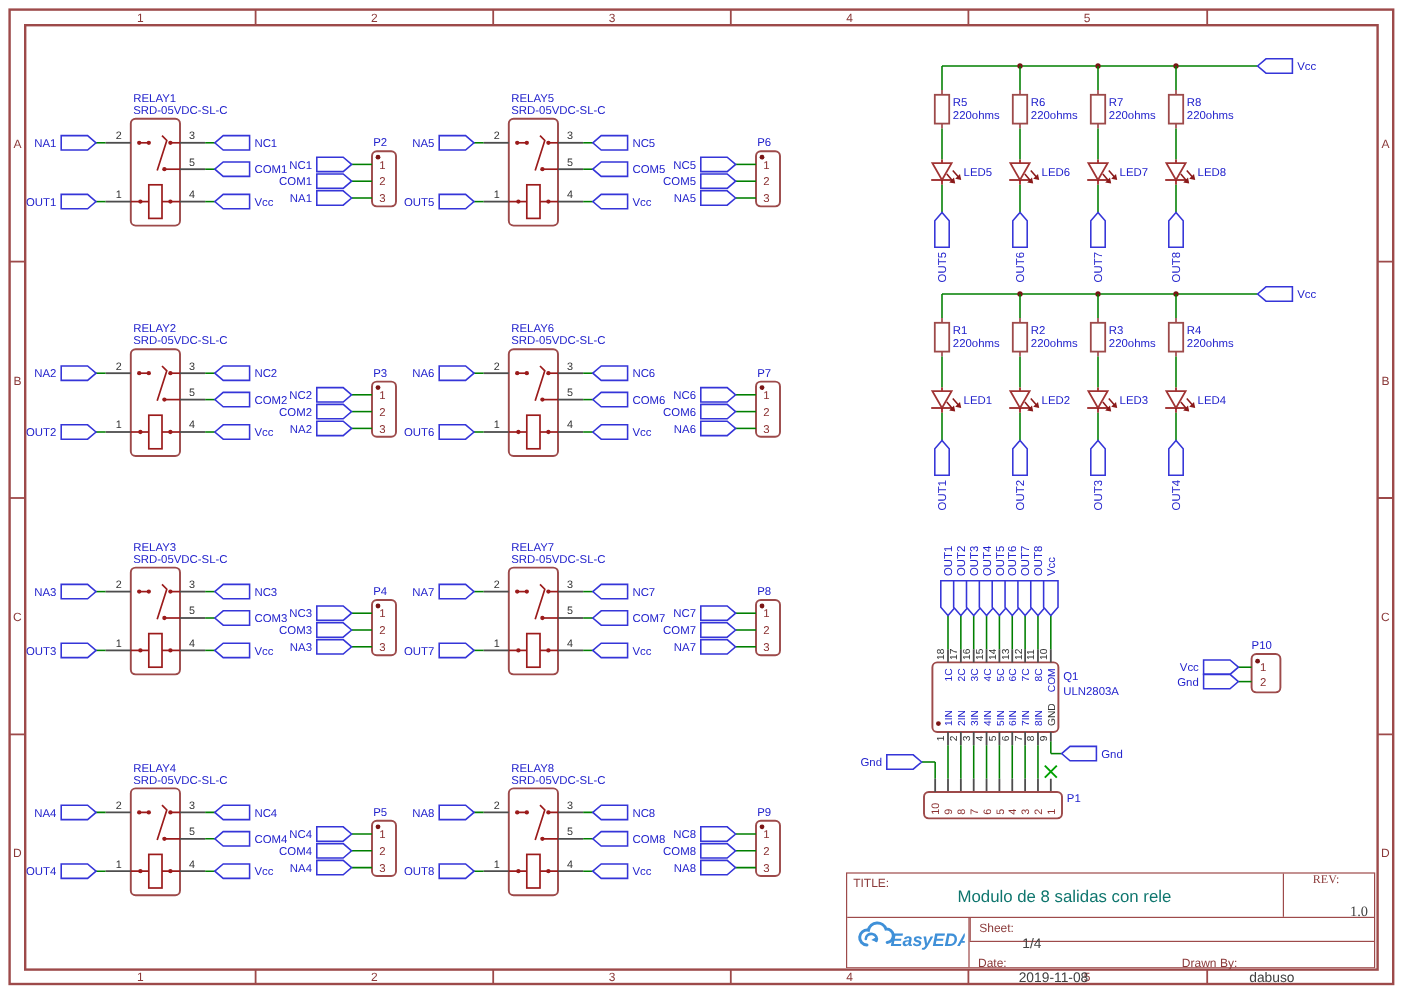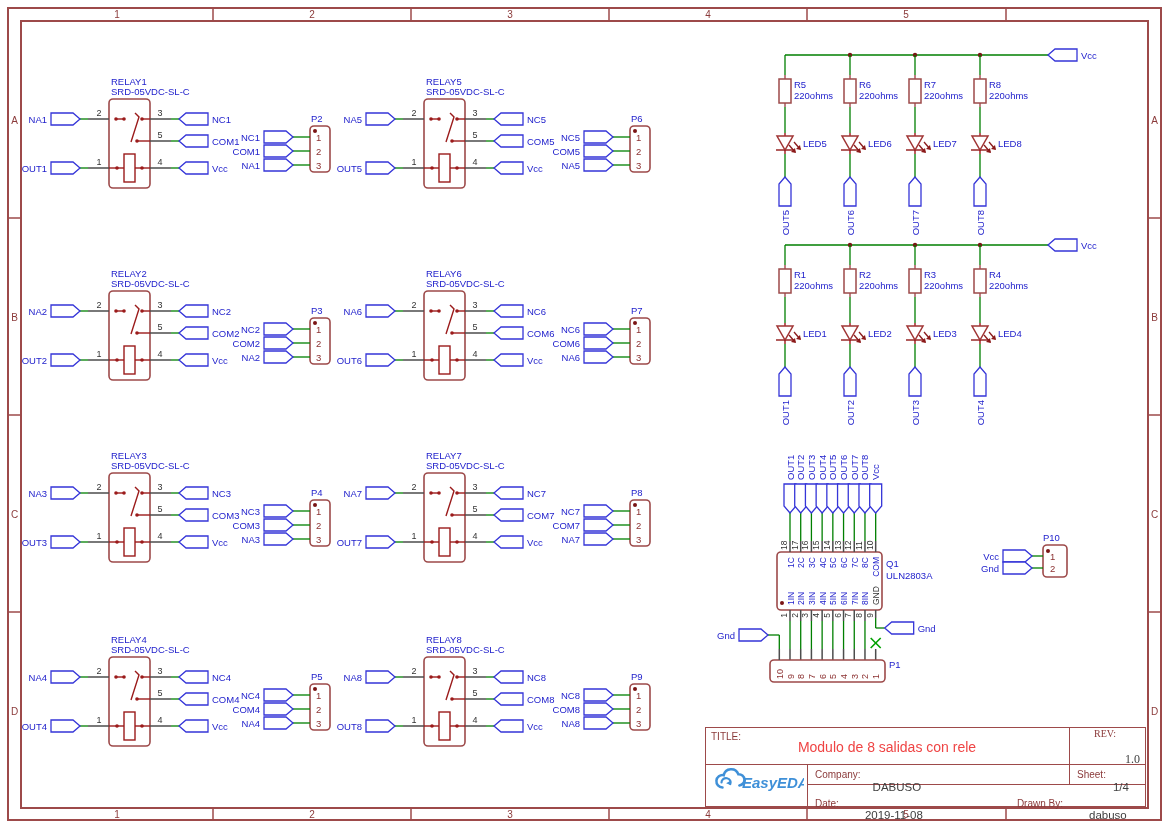--- a/index.html
+++ b/index.html
@@ -7,33 +7,33 @@
           font-family:"Liberation Sans",sans-serif;}
   #schematic{position:absolute;left:0;top:0;font-family:"Liberation Sans",sans-serif;}
   
   #title-block{position:absolute;left:705px;top:727px;width:441px;height:80px;
                border:1.5px solid #9d4a4a;box-sizing:border-box;background:#fff;}
   .tb-row1{position:relative;height:37px;border-bottom:1.5px solid #9d4a4a;box-sizing:border-box;}
   .tb-label{font-size:10px;color:#8b3a3a;}
   .tb-val{color:#404040;margin-top:24px;}
   .tb-title-label{position:absolute;left:5px;top:3px;}
   .tb-title{position:absolute;left:0;top:11px;width:362px;text-align:center;
-            font-size:14px;color:#ef4444;}
+            font-size:14px;color:#0f766e;}
   .tb-rev{position:absolute;right:0;top:0;width:76px;height:100%;border-left:1.5px solid #9d4a4a;
           box-sizing:border-box;display:flex;align-items:flex-start;padding-left:24px;gap:9px;font-family:Liberation Serif, serif;}
   .tb-rev .tb-val{font-size:12px;}
   .tb-row2{display:flex;height:41px;}
   .tb-logo{width:102px;border-right:1.5px solid #9d4a4a;box-sizing:border-box;
            display:flex;align-items:flex-start;justify-content:center;}
   .tb-right{flex:1;display:flex;flex-direction:column;}
   .tb-rowA{height:20px;border-bottom:1.5px solid #9d4a4a;box-sizing:border-box;display:flex;}
   .tb-company{flex:1;display:flex;align-items:center;padding-left:7px;gap:12px;}
   .tb-sheet{width:76px;border-left:1.5px solid #9d4a4a;box-sizing:border-box;
             display:flex;align-items:center;padding-left:7px;gap:7px;}
-  .tb-rowB{flex:1;display:flex;align-items:center;padding-left:7px;gap:26px;}
+  .tb-rowB{flex:1;display:flex;align-items:center;padding-left:7px;gap:10px;}
   .tb-company .tb-val,.tb-sheet .tb-val,.tb-rowB .tb-val{font-size:11.5px;}
   .tb-drawn-label{margin-left:26px;padding-left:42px;}
 </style>
 </head>
 <body>
 
 <div class="canvas">
   <svg id="schematic" width="1169" height="828">
       <g>
         <rect x="8" y="8" width="1153" height="812" fill="none" stroke="#9d4a4a" stroke-width="2"></rect>
@@ -1100,24 +1100,20 @@
       <div class="tb-logo">
         <svg width="94" height="30" viewBox="0 0 94 30">
           <path d="M12.5 22.5 a6.2 6.2 0 1 1 1.2-12.3 A7.6 7.6 0 0 1 28.3 9.2 a5.6 5.6 0 0 1 1 11.2" fill="none" stroke="#3f90d8" stroke-width="2.5" stroke-linecap="round"></path>
           <path d="M11.5 17.5 a4.6 4.2 0 1 1 8.8 1.6" fill="none" stroke="#3f90d8" stroke-width="2.2" stroke-linecap="round"></path>
           <path d="M20.9 15.5 l-0.6 4.6 -4.2-1.8 z" fill="#3f90d8"></path>
           <text x="32" y="23" font-size="15" font-style="italic" font-weight="bold" fill="#3f90d8">EasyEDA</text>
         </svg>
       </div>
       <div class="tb-right">
         <div class="tb-rowA">
-          <div class="tb-company">
-            <span class="tb-label">Company:</span>
-            <span class="tb-val">DABUSO</span>
-          </div>
           <div class="tb-sheet">
             <span class="tb-label">Sheet:</span>
             <span class="tb-val">1/4</span>
           </div>
         </div>
         <div class="tb-rowB">
           <span class="tb-label">Date:</span>
           <span class="tb-val">2019-11-08</span>
           <span class="tb-label tb-drawn-label">Drawn By:</span>
           <span class="tb-val">dabuso</span>

